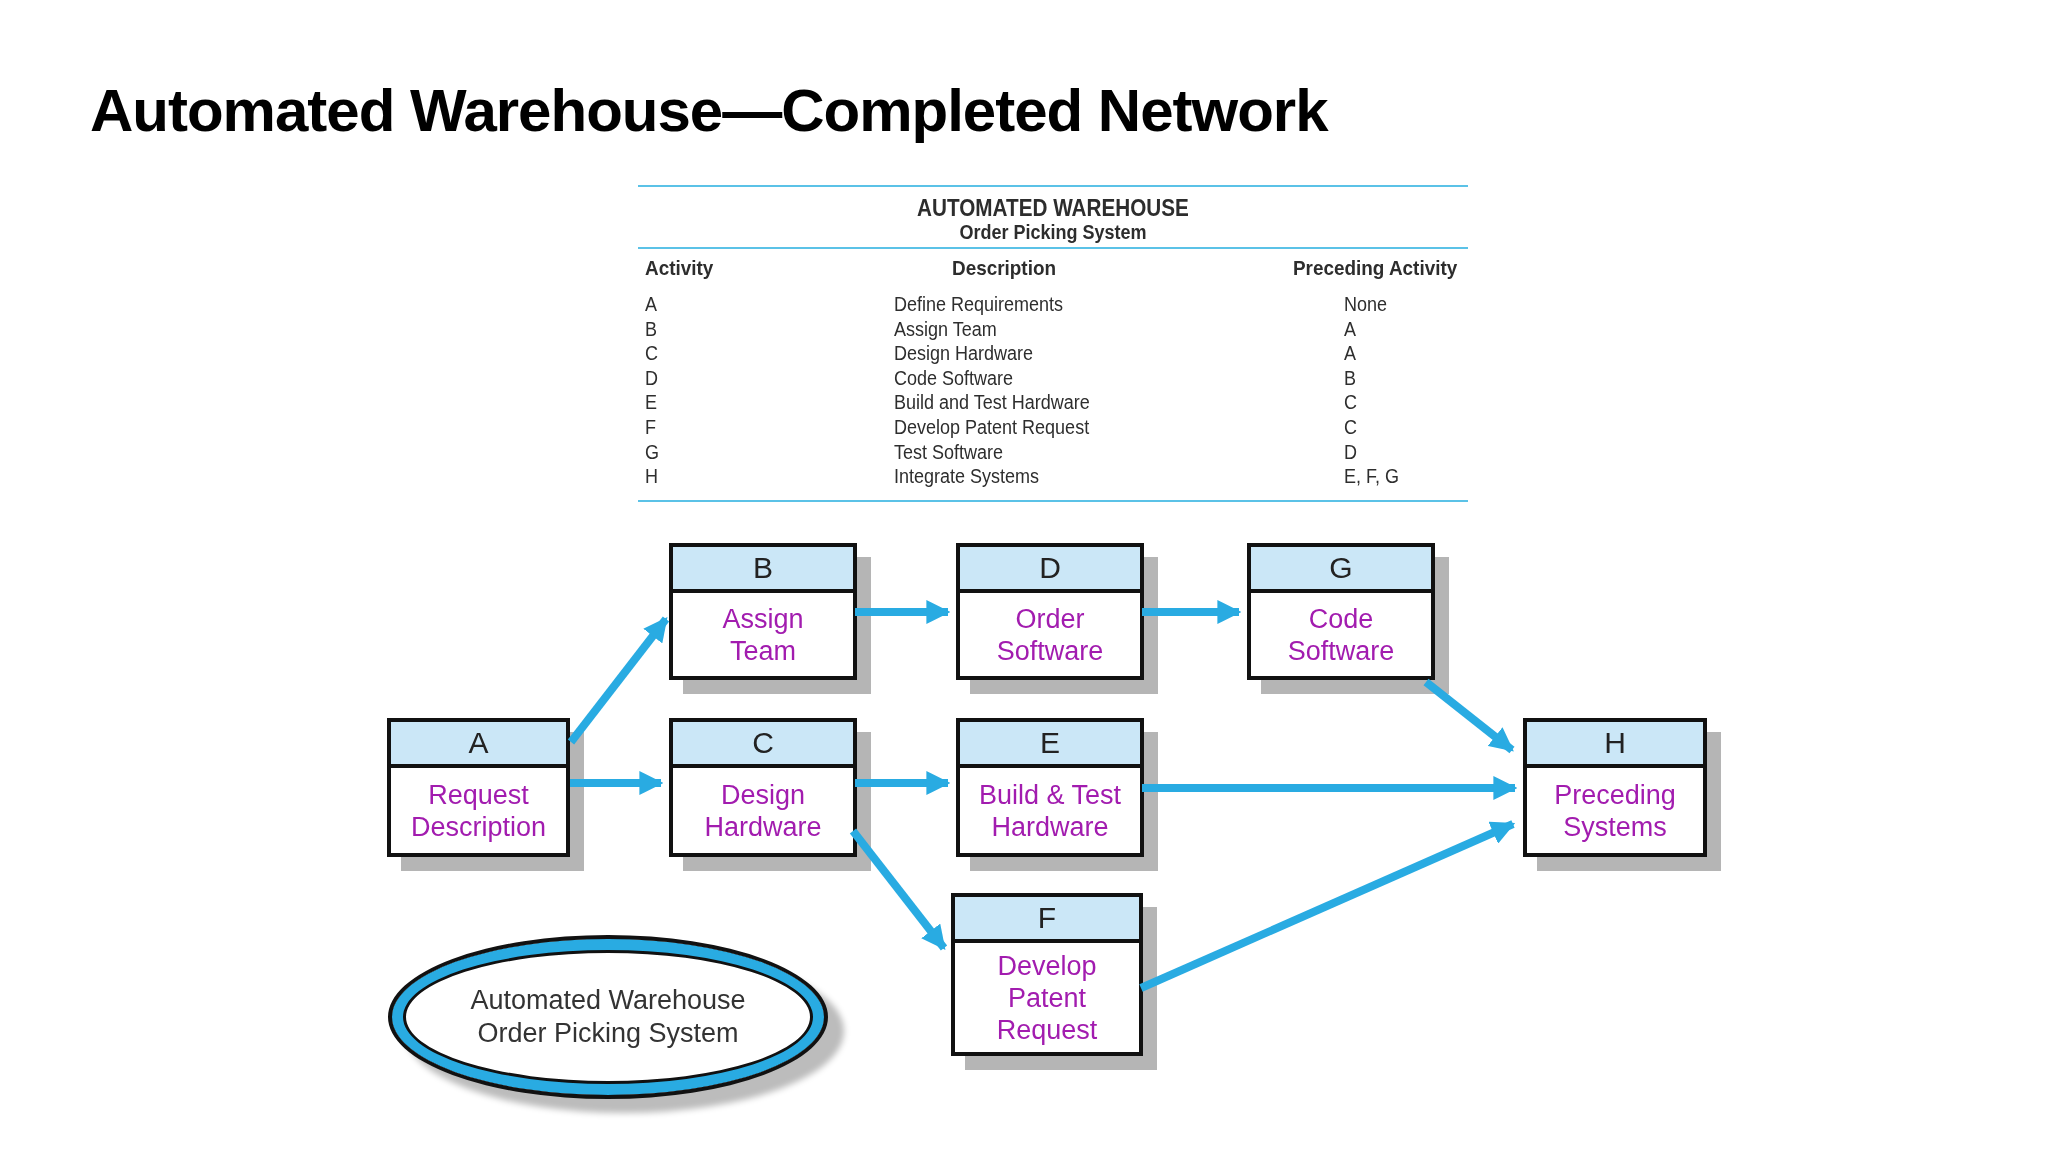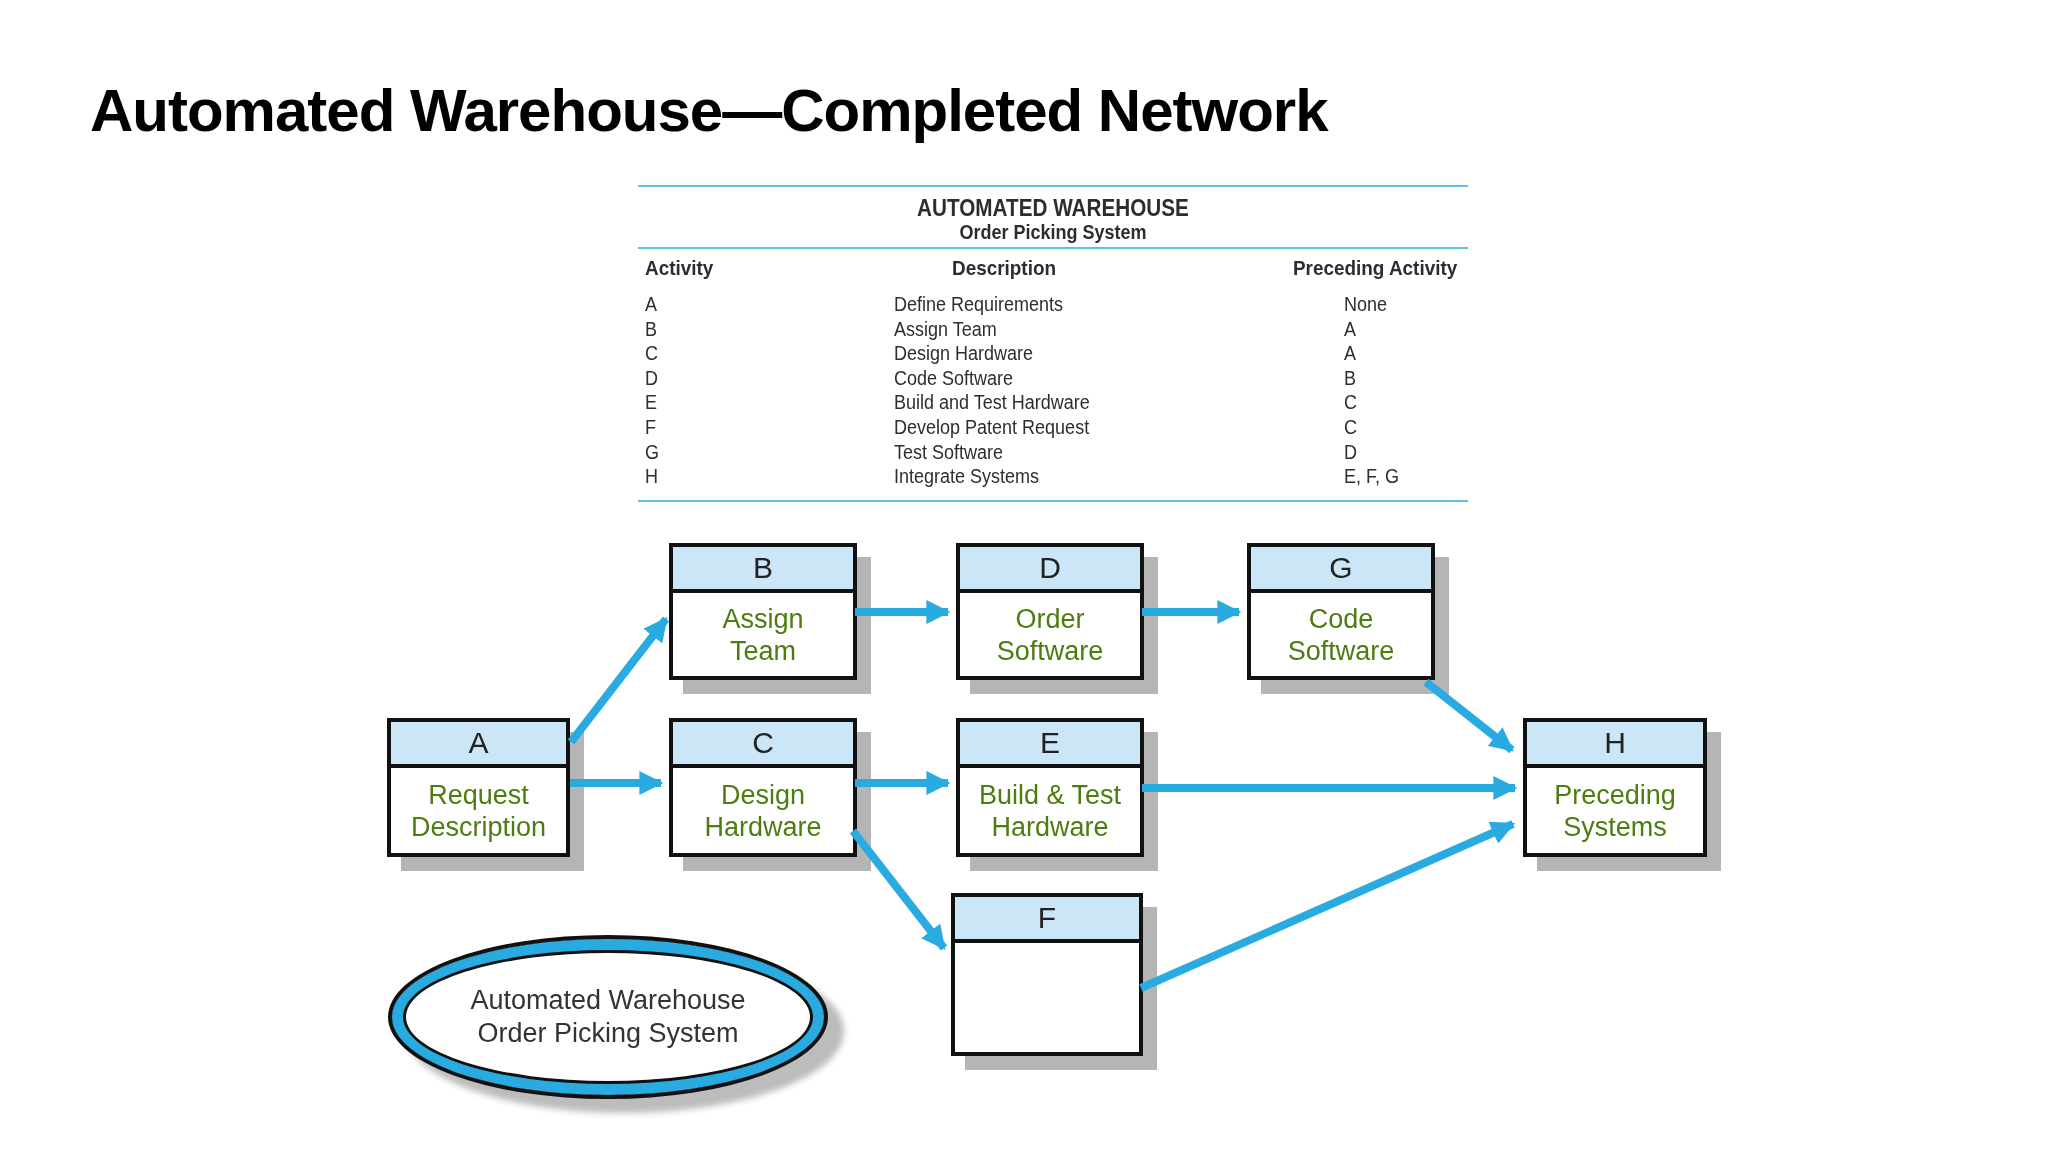--- a/index.html
+++ b/index.html
@@ -95,21 +95,21 @@
     color: #222222;
   }
   .node-body {
     display: flex;
     flex-direction: column;
     align-items: center;
     justify-content: center;
     height: calc(100% - 46px);
     font-size: 27px;
     line-height: 32px;
-    color: #4d7c0f;
+    color: #a21caf;
     text-align: center;
   }
 
   
   .arrows {
     position: absolute;
     left: 0; top: 0;
     width: 2048px; height: 1152px;
     pointer-events: none;
   }
@@ -252,20 +252,24 @@
   </div>
   <div class="node" style="left:1523px; top:718px; width:184px; height:139px;">
     <div class="node-head">H</div>
     <div class="node-body">
       <span>Preceding</span>
       <span>Systems</span>
     </div>
   </div>
   <div class="node" style="left:951px; top:893px; width:192px; height:163px;">
     <div class="node-head">F</div>
+    <div class="node-body">
+      <span>Develop Patent</span>
+      <span>Request</span>
+    </div>
   </div>
 
   <svg class="arrows" width="2048" height="1152" viewBox="0 0 2048 1152">
     <defs>
       <marker id="ah" viewBox="0 0 10 10" refX="9" refY="5" markerWidth="3" markerHeight="3" orient="auto" markerUnits="strokeWidth">
         <path d="M0,0 L10,5 L0,10 Z" fill="#29abe2"></path>
       </marker>
     </defs>
     <g stroke="#29abe2" stroke-width="8" fill="none">
       <line x1="571" y1="742" x2="666" y2="619" marker-end="url(#ah)"></line>

